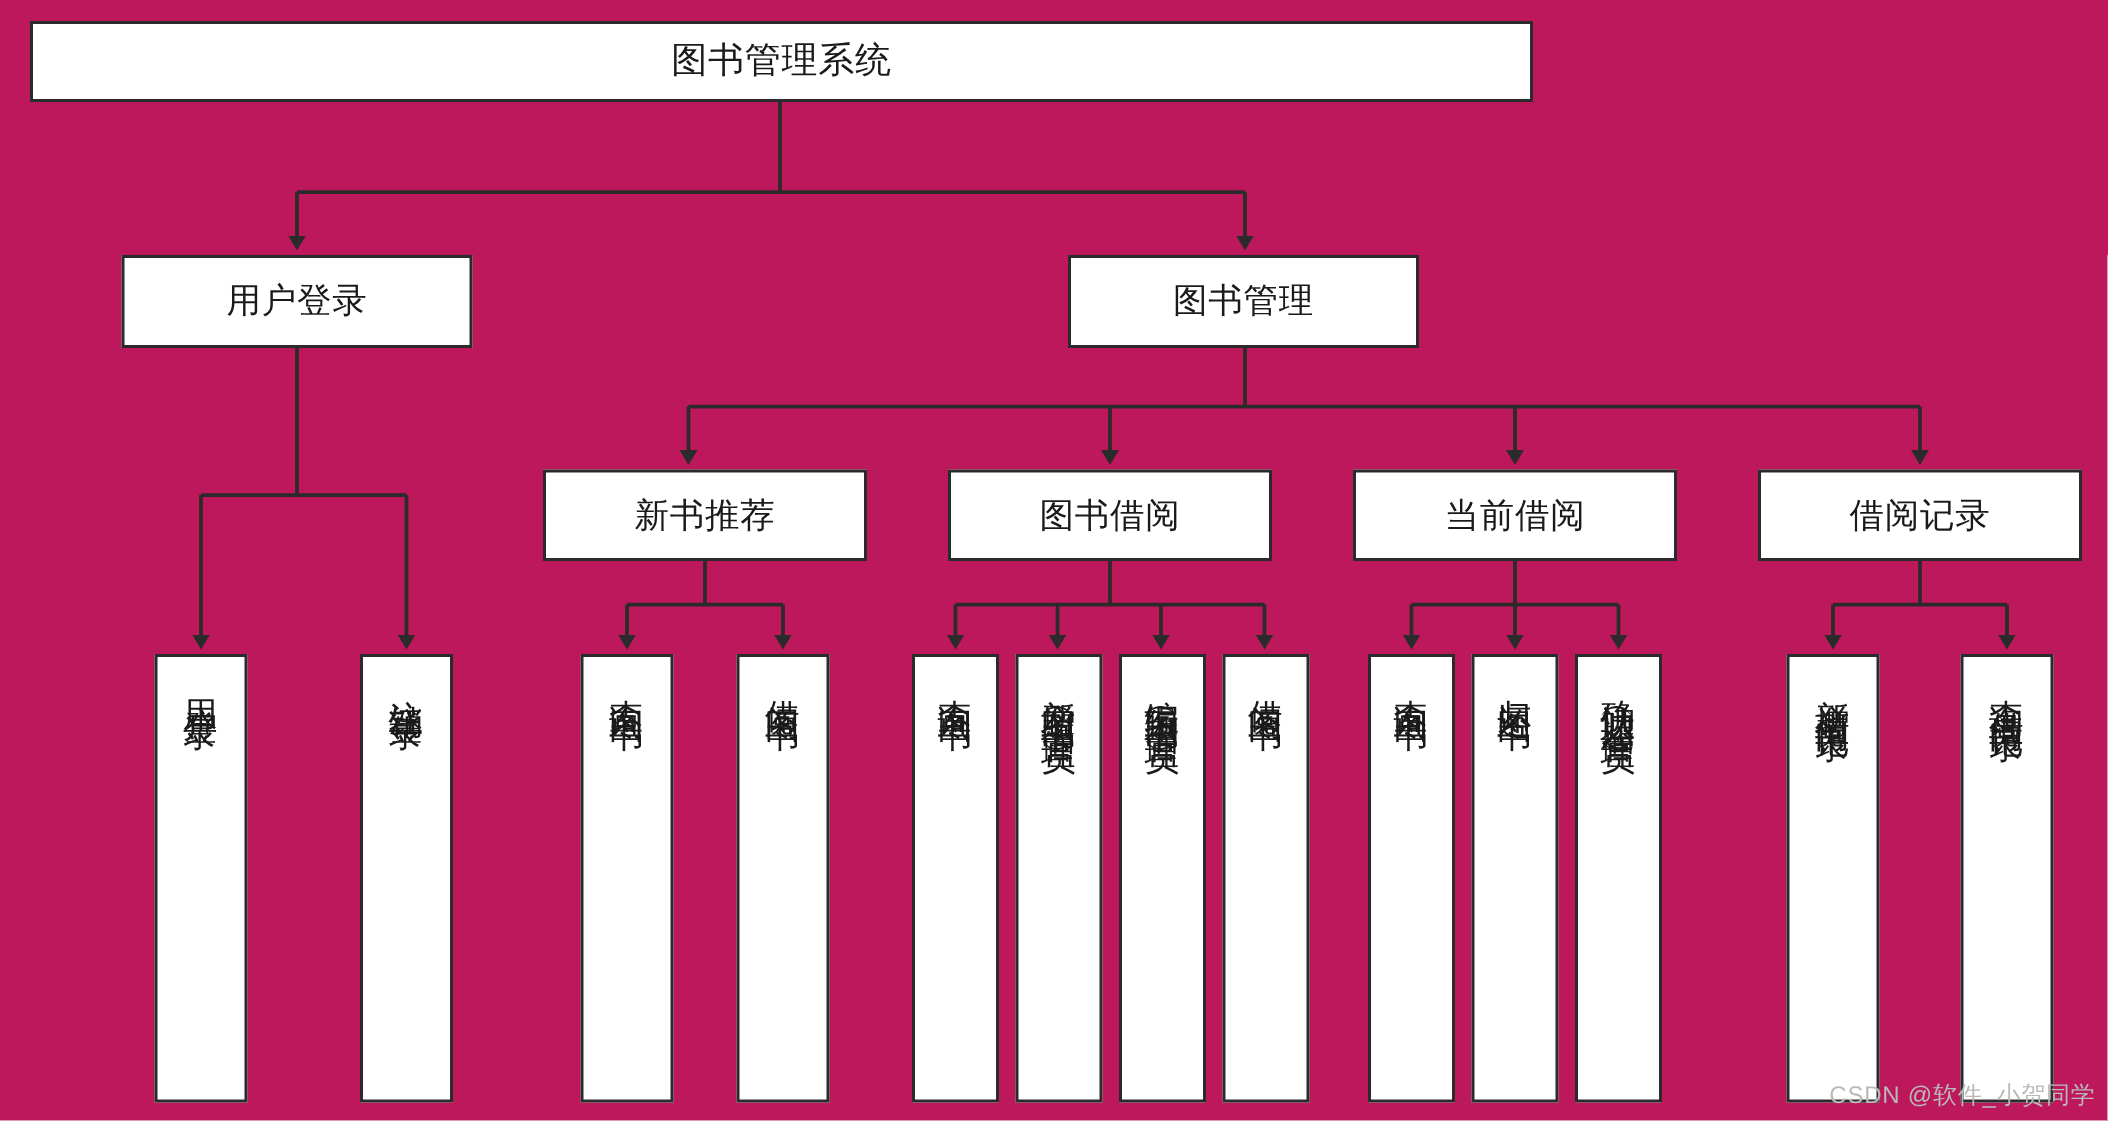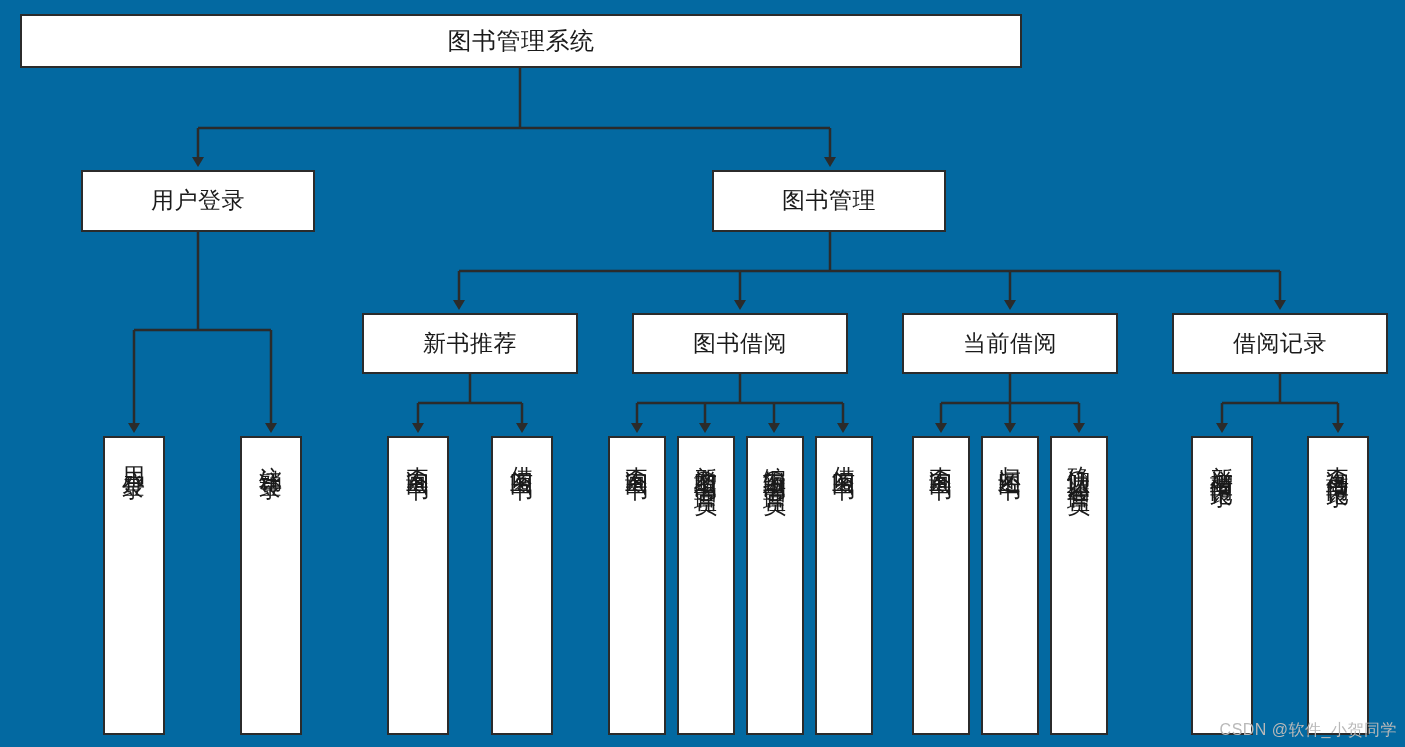--- a/index.html
+++ b/index.html
@@ -7,21 +7,21 @@
     padding: 0;
     background: #ffffff;
   }
   body {
     font-family: "Liberation Sans", "DejaVu Sans", sans-serif;
   }
   #canvas {
     position: relative;
     width: 1405px;
     height: 747px;
-    background: #0369a1;
+    background: #be185d;
     overflow: hidden;
   }
   .node {
     position: absolute;
     box-sizing: border-box;
     border: 2.5px solid #2b2b2b;
     background: #ffffff;
     display: flex;
     align-items: center;
     justify-content: center;

